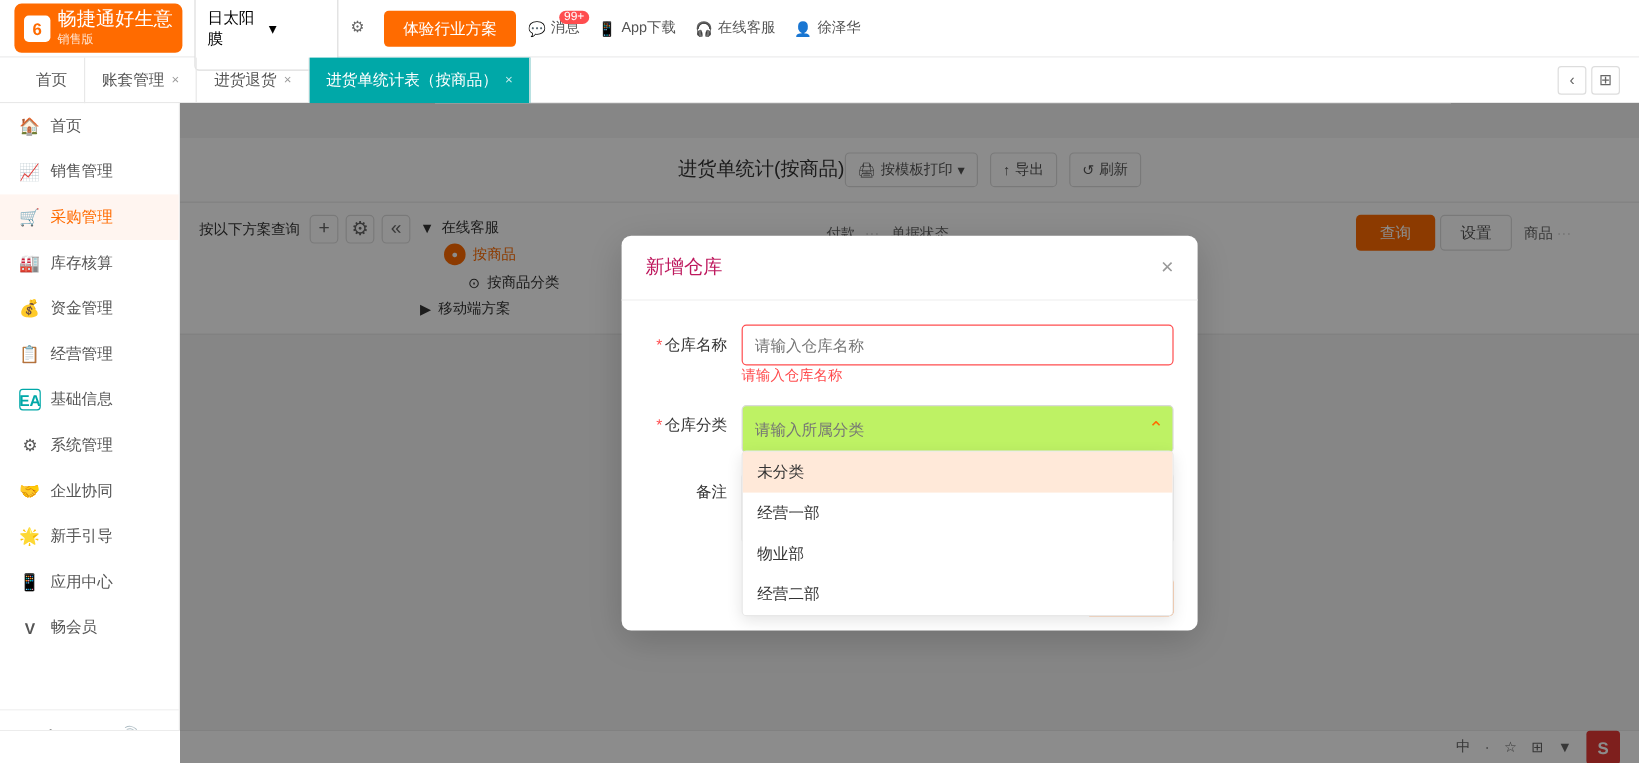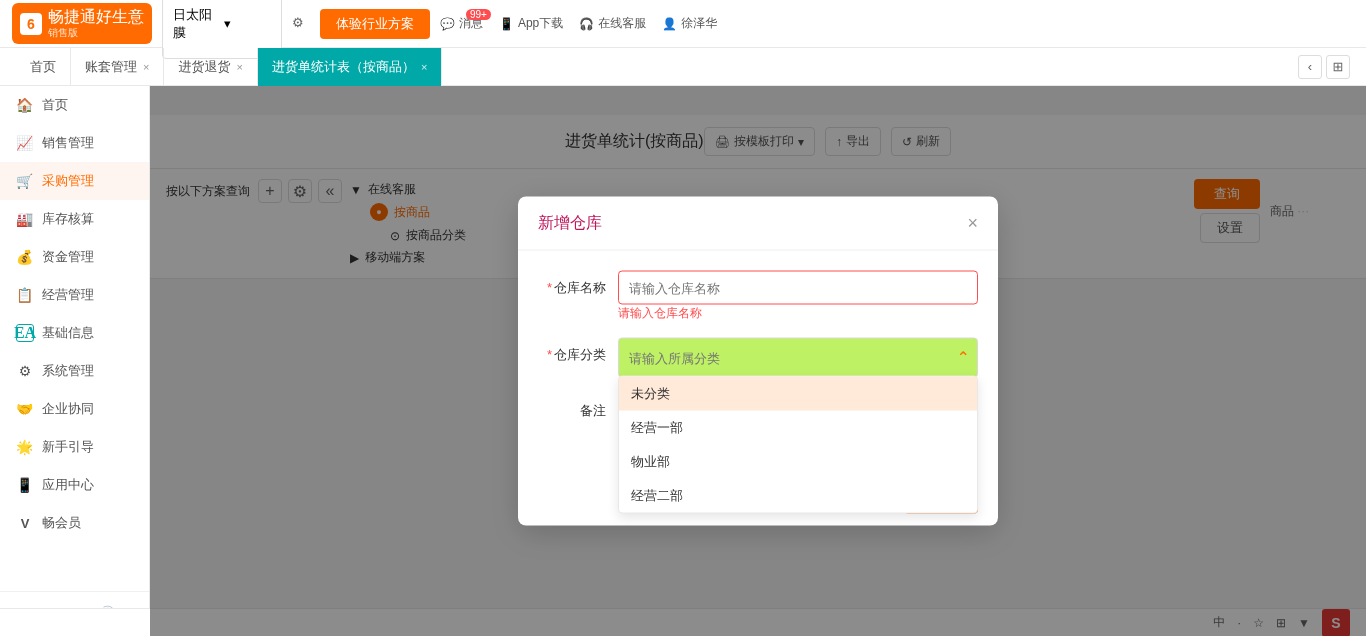--- a/index.html
+++ b/index.html
@@ -192,21 +192,21 @@
     </div>
     <div class="sidebar-item">
       <span class="s-icon">💰</span>
       <span>资金管理</span>
     </div>
     <div class="sidebar-item">
       <span class="s-icon">📋</span>
       <span>经营管理</span>
     </div>
     <div class="sidebar-item">
-      <span class="s-icon" style="font-size:16px;font-weight:bold;color:#00a8a8;border:1px solid #00a8a8;border-radius:3px;padding:1px 2px;font-family:Liberation Serif, serif;">EA</span>
+      <span class="s-icon" style="font-size:13px;font-weight:bold;color:#00a8a8;border:1px solid #00a8a8;border-radius:3px;padding:1px 2px;">EA</span>
       <span>基础信息</span>
     </div>
     <div class="sidebar-item">
       <span class="s-icon">⚙</span>
       <span>系统管理</span>
     </div>
     <div class="sidebar-item">
       <span class="s-icon">🤝</span>
       <span>企业协同</span>
     </div>
@@ -278,21 +278,21 @@
       </div>
 
       <div style="flex:2; display:flex; flex-direction:column; gap:8px;">
         <div style="display:flex;align-items:center;gap:10px;">
           <div style="display:flex;align-items:center;gap:8px;font-size:12px;color:#666;">
             <span>付款</span>
             <span style="color:#ccc;">···</span>
           </div>
           <div style="flex:1;display:flex;align-items:center;justify-content:space-between;">
             <span style="font-size:12px;color:#666;">单据状态</span>
-            <div style="display:flex;flex-direction:column;gap:4px;align-items:flex-end;">
+            <div style="display:flex;flex-direction:row;gap:4px;align-items:flex-end;">
               <button class="query-btn">查询</button>
               <button class="setup-btn">设置</button>
             </div>
           </div>
           <div style="font-size:12px;color:#666;min-width:80px;">
             <span>商品</span>
             <span style="color:#ccc;">···</span>
           </div>
         </div>
       </div>

